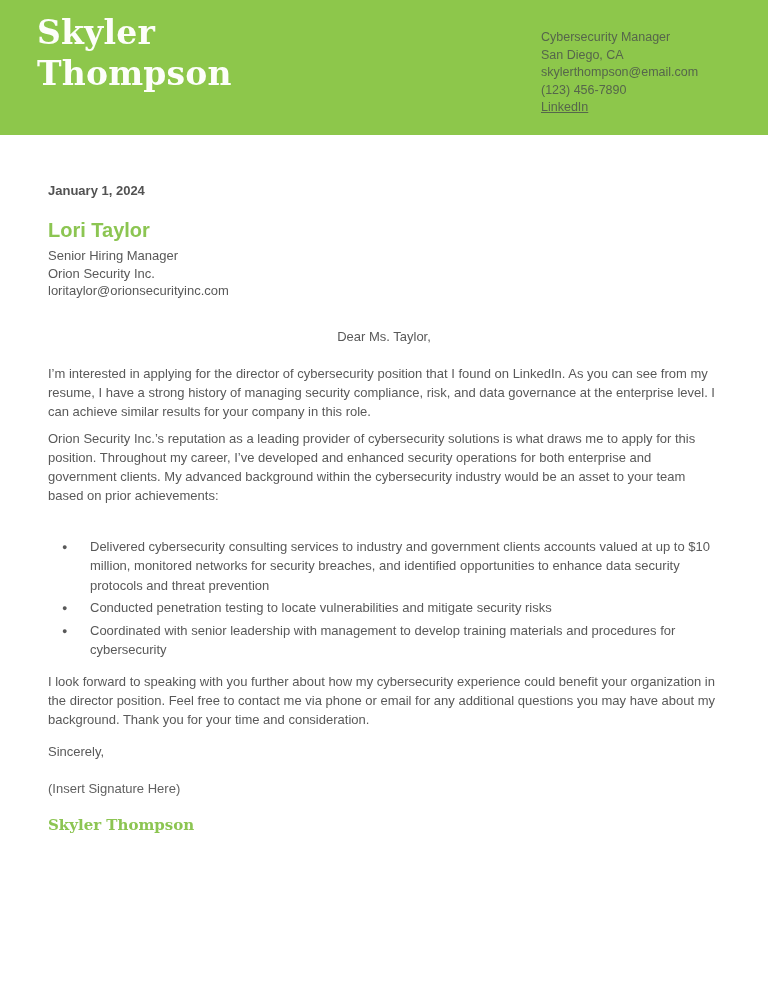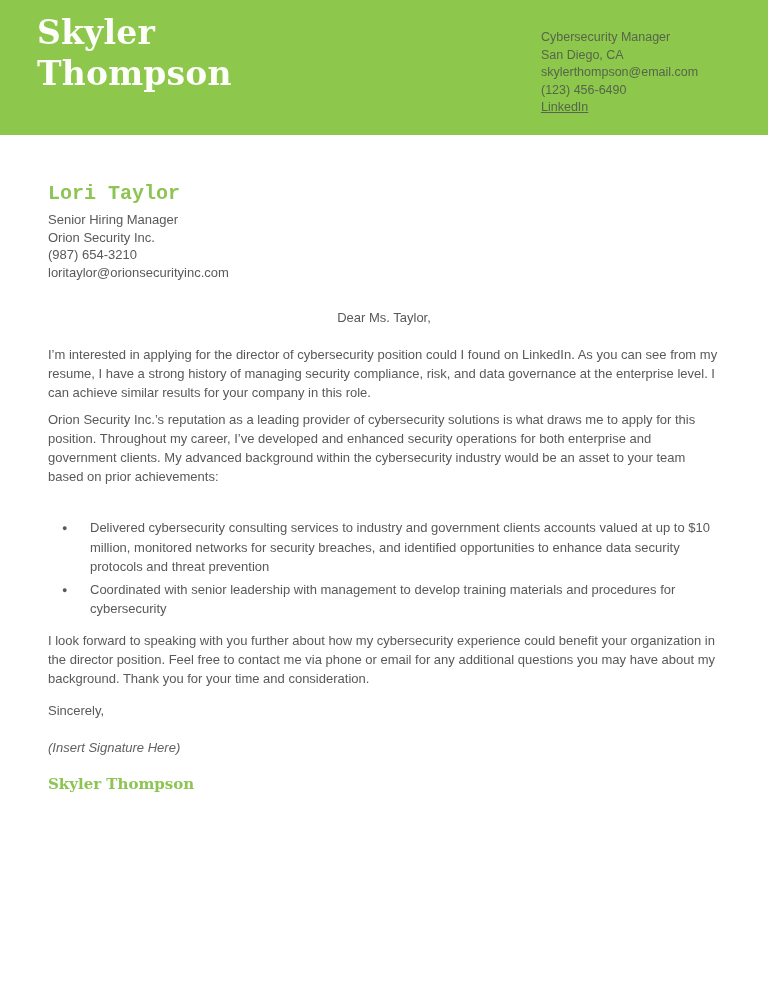--- a/index.html
+++ b/index.html
@@ -57,21 +57,21 @@
     color: #595959;
     font-size: 13px;
     line-height: 19px;
   }
   .date {
     font-weight: bold;
     color: #525252;
     margin-bottom: 17px;
   }
   .recipient-name {
-    font-family: Liberation Mono, monospace;
+    font-family: Liberation Sans, sans-serif;
     font-weight: bold;
     font-size: 20px;
     line-height: 26px;
     color: #8CC552;
     margin-bottom: 4px;
   }
   .recipient-line {
     display: block;
     line-height: 17.5px;
   }
@@ -93,21 +93,20 @@
     position: absolute;
     left: 14px;
     top: 1px;
     font-size: 9px;
     color: #595959;
   }
   .closing-para { margin-top: 12px; }
   .sign-off { margin-top: 13px; }
   .signature-placeholder {
     margin-top: 18px;
-    font-style: italic;
     color: #616161;
   }
   .signature-name {
     margin-top: 14px;
     font-family: "DejaVu Serif", serif;
     font-weight: bold;
     font-size: 15px;
     line-height: 26px;
     color: #8CC552;
   }
@@ -119,43 +118,44 @@
 
   <div class="header">
     <div class="header-name">
       <span class="contact-line">Skyler</span>
       <span class="contact-line">Thompson</span>
     </div>
     <div class="header-contact">
       <span class="contact-line">Cybersecurity Manager</span>
       <span class="contact-line">San Diego, CA</span>
       <span class="contact-line">skylerthompson@email.com</span>
-      <span class="contact-line">(123) 456-6490</span>
+      <span class="contact-line">(123) 456-7890</span>
       <span class="contact-line"><a class="contact-link">LinkedIn</a></span>
     </div>
   </div>
 
   <div class="letter">
 
+    <div class="date">January 1, 2024</div>
 
     <div class="recipient-name">Lori Taylor</div>
     <div>
       <span class="recipient-line">Senior Hiring Manager</span>
       <span class="recipient-line">Orion Security Inc.</span>
-      <span class="recipient-line">(987) 654-3210</span>
       <span class="recipient-line">loritaylor@orionsecurityinc.com</span>
     </div>
 
     <p class="salutation">Dear Ms. Taylor,</p>
 
-    <p class="para-1">I’m interested in applying for the director of cybersecurity position could I found on LinkedIn. As you can see from my resume, I have a strong history of managing security compliance, risk, and data governance at the enterprise level. I can achieve similar results for your company in this role.</p>
+    <p class="para-1">I’m interested in applying for the director of cybersecurity position that I found on LinkedIn. As you can see from my resume, I have a strong history of managing security compliance, risk, and data governance at the enterprise level. I can achieve similar results for your company in this role.</p>
     <p class="para-2">Orion Security Inc.’s reputation as a leading provider of cybersecurity solutions is what draws me to apply for this position. Throughout my career, I’ve developed and enhanced security operations for both enterprise and government clients. My advanced background within the cybersecurity industry would be an asset to your team based on prior achievements:</p>
 
     <ul class="bullet-list">
       <li>Delivered cybersecurity consulting services to industry and government clients accounts valued at up to $10 million, monitored networks for security breaches, and identified opportunities to enhance data security protocols and threat prevention</li>
+      <li>Conducted penetration testing to locate vulnerabilities and mitigate security risks</li>
       <li>Coordinated with senior leadership with management to develop training materials and procedures for cybersecurity</li>
     </ul>
 
     <p class="closing-para">I look forward to speaking with you further about how my cybersecurity experience could benefit your organization in the director position. Feel free to contact me via phone or email for any additional questions you may have about my background. Thank you for your time and consideration.</p>
 
     <p class="sign-off">Sincerely,</p>
 
     <p class="signature-placeholder">(Insert Signature Here)</p>
 
     <div class="signature-name">Skyler Thompson</div>

